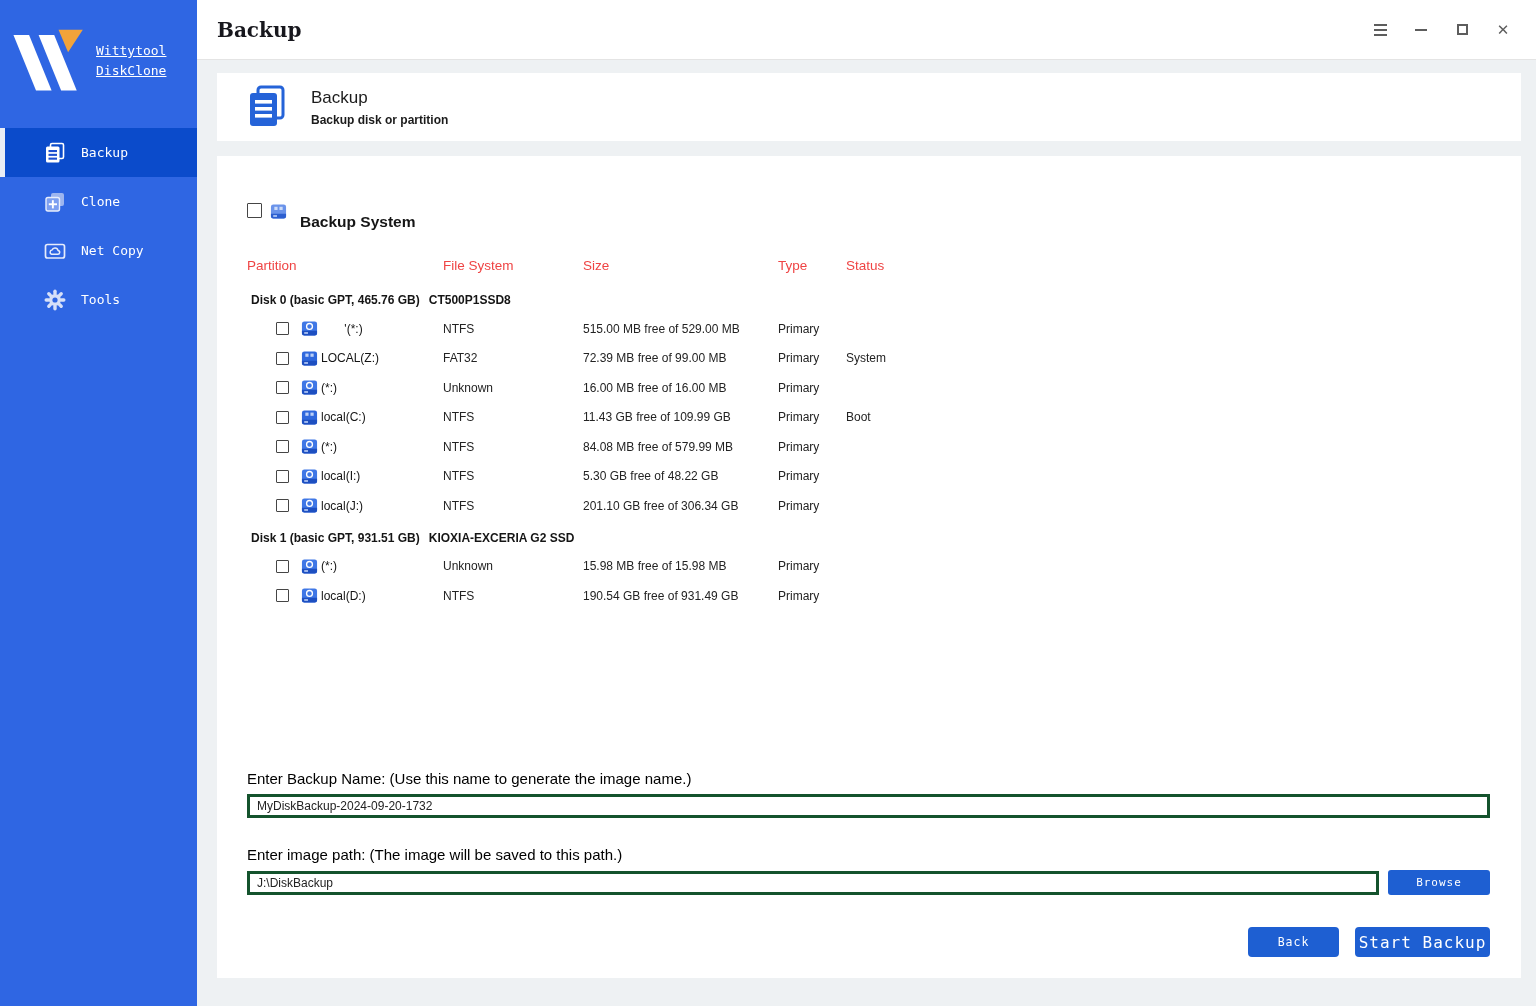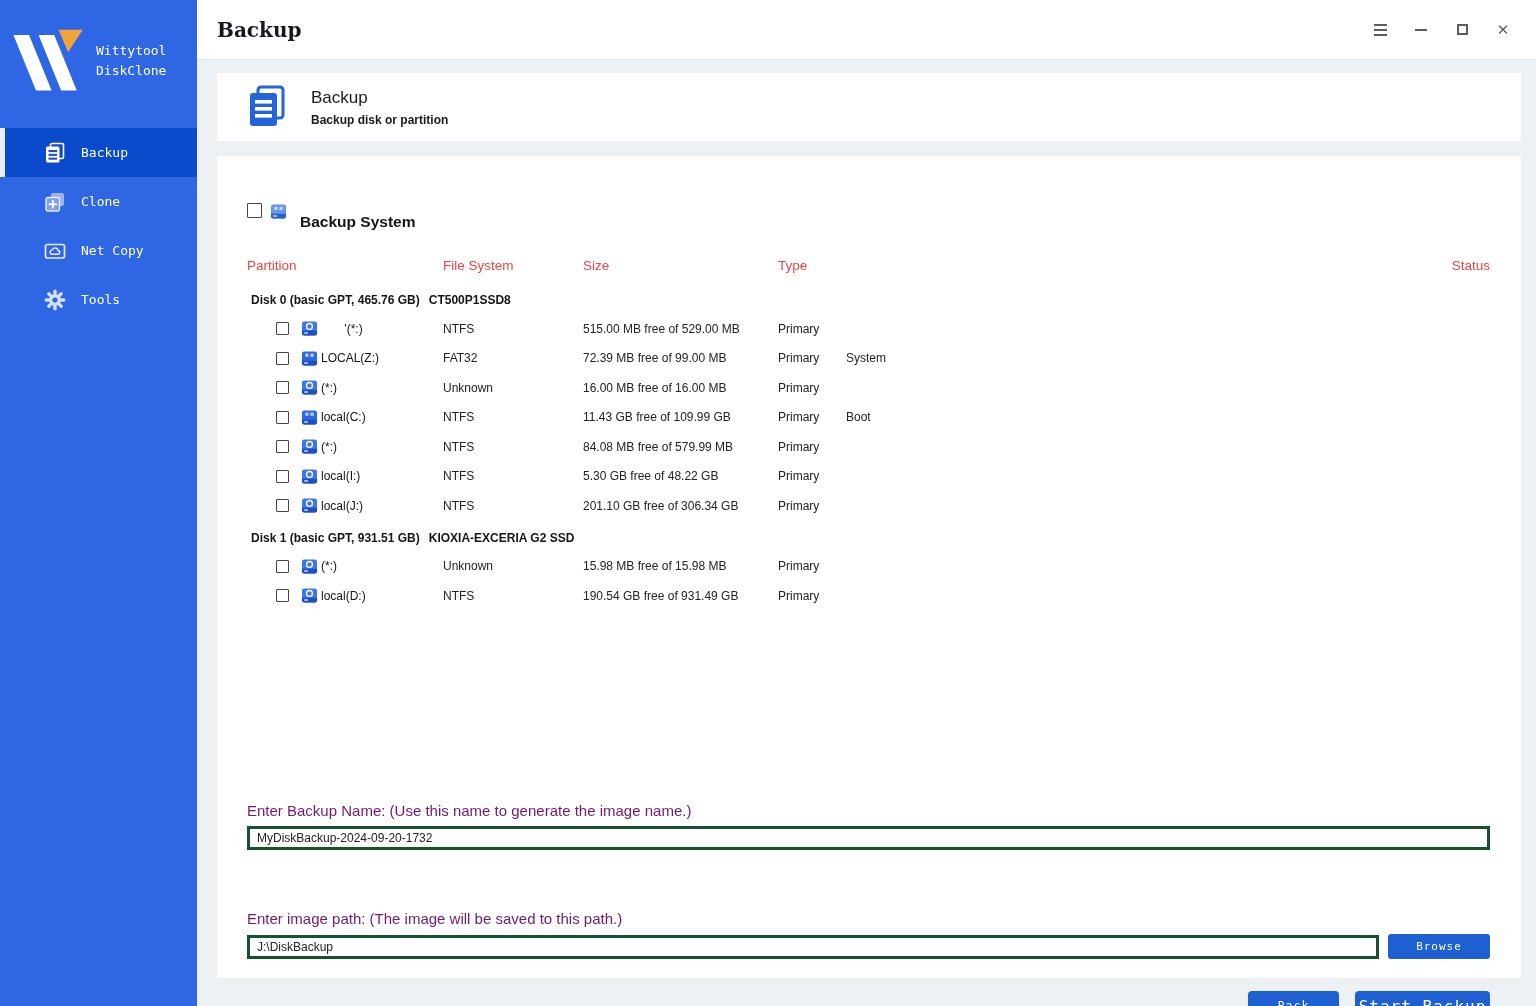--- a/index.html
+++ b/index.html
@@ -6,21 +6,21 @@
   html,body { background:#d8dbdd; }
   body { font-family:"Liberation Sans", sans-serif; }
 
   .window{
     width:1536px; height:1006px; display:flex; position:relative;
     background:#eef1f3; outline:1px solid #2a2a2a; overflow:hidden;
   }
 
   
   .sidebar{ width:197px; flex-shrink:0; background:#2f66e3; color:#fff; }
-  .brand{ display:flex; align-items:center; gap:8px; padding:26px 4px 0 10px; }
+  .brand{ display:flex; align-items:center; gap:8px; padding:26px 4px 0 10px;text-decoration:underline; }
   .brand svg{ width:78px; height:70px; flex-shrink:0; }
   .brand-text{ font-family:"DejaVu Sans Mono", monospace; font-size:13px; line-height:20px; color:#fff; }
   .menu{ margin-top:32px; }
   .menu-item{
     height:49px; display:flex; align-items:center; padding-left:44px; gap:15px;
     font-family:"DejaVu Sans Mono", monospace; font-size:13px; color:#fff;
     cursor:pointer; position:relative;
   }
   .menu-item .mi-icon{ width:22px; height:22px; display:flex; align-items:center; justify-content:center; }
   .menu-item.active{ background:#0b4bcb; }
@@ -60,33 +60,33 @@
   .select-row .label{ font-size:15.5px; font-weight:700; color:#151515; margin-left:2px;margin-top:24px; }
 
   .checkbox{
     width:13px; height:13px; border:1px solid #454545; background:#fff;
     border-radius:1px; flex-shrink:0; cursor:pointer; display:inline-block;
   }
   .select-row .checkbox{ width:15px; height:15px; }
 
   .thead{ display:flex; color:#ef4444; font-size:13.5px; margin-bottom:20px; }
   .w-part{ width:196px; } .w-fs{ width:140px; } .w-size{ width:195px; }
-  .w-type{ width:68px; } .w-status{ flex:1;text-align:right; }
+  .w-type{ width:68px; } .w-status{ flex:1; }
 
   .disk-header{ display:flex; gap:9px; font-size:12px; font-weight:700; color:#151515; margin:10px 0 7px 4px; }
   .prow{ display:flex; align-items:center; height:29.5px; font-size:12px; color:#232323; }
   .c-part{ width:196px; display:flex; align-items:center; padding-left:29px; }
   .c-part .checkbox{ margin-right:12px; }
   .picon{ width:17px; height:17px; margin-right:3px; flex-shrink:0; display:inline-flex; }
   .pname{ white-space:pre; color:#141414; }
   .c-fs{ width:140px; } .c-size{ width:195px; } .c-type{ width:68px; } .c-status{ flex:1; }
 
   
   .form{ position:absolute; left:30px; right:31px; top:614px; }
-  .form-label{ color:#701a75; font-size:15px; margin-bottom:7px;margin-top:32px; }
+  .form-label{ color:#000000; font-size:15px; margin-bottom:7px; }
   .text-input{
     width:100%; height:24px; border:3px solid #14532d; background:#fff;
     font-family:"Liberation Sans", sans-serif; font-size:12px; color:#222; padding:0 7px;
   }
   .gap{ height:28px; }
   .path-row{ display:flex; align-items:center; gap:9px; }
   .path-row .text-input{ flex:1; }
   .btn{
     background:#1e5fd2; color:#fff; border:none; cursor:pointer;
     font-family:"DejaVu Sans Mono", monospace; letter-spacing:1px;

